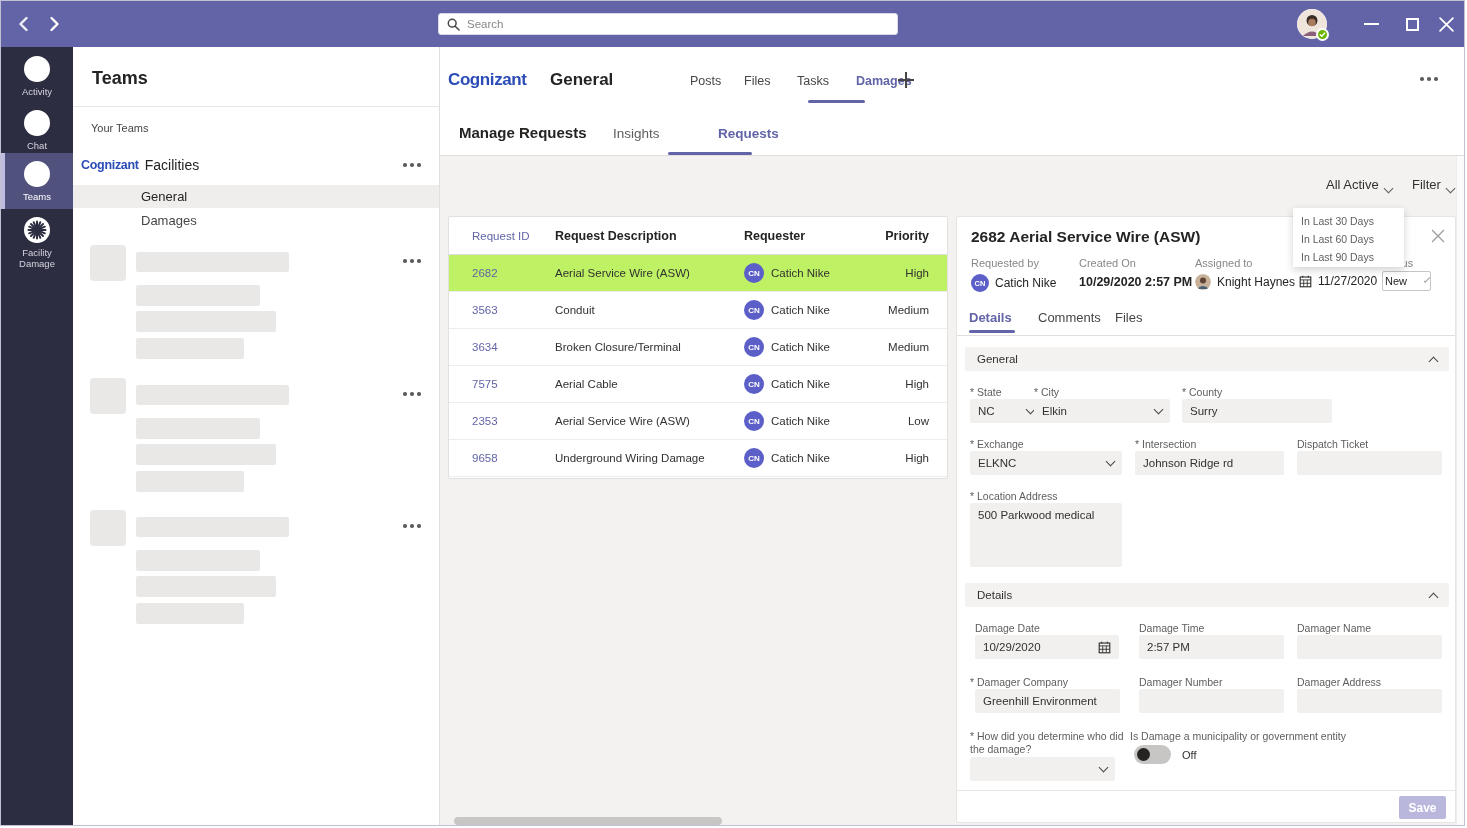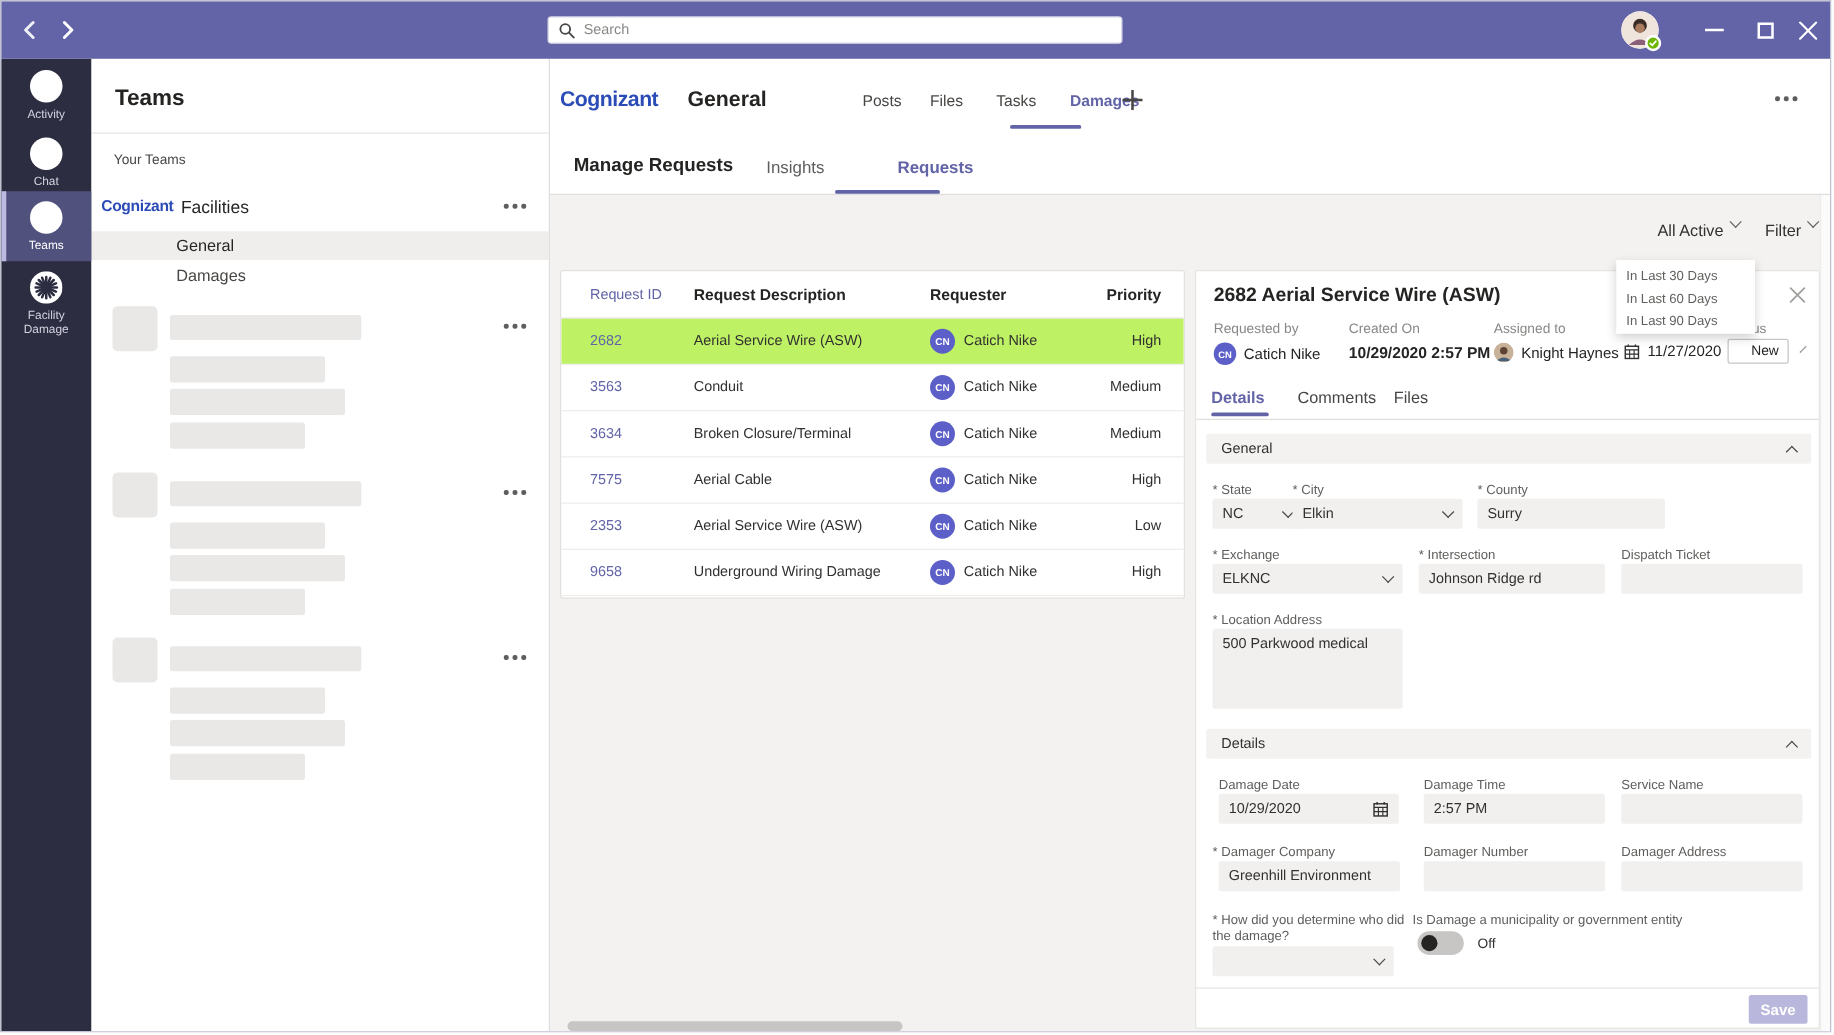--- a/index.html
+++ b/index.html
@@ -66,21 +66,21 @@
   .tab-underline { position:absolute; height:3px; background:#6264a7; border-radius:2px; }
   .plus-icon { position:absolute; left:458px; top:25px; width:16px; height:16px; cursor:pointer; }
   .plus-icon::before { content:""; position:absolute; left:0; top:7px; width:16px; height:1.6px; background:#484644; }
   .plus-icon::after { content:""; position:absolute; left:7px; top:0; width:1.6px; height:16px; background:#484644; }
   .hdr-more { position:absolute; right:24px; top:30px; }
   .subtab { position:absolute; top:79px; font-size:13.5px; color:#605e5c; cursor:pointer; }
   .subtab.title { font-size:15px; font-weight:700; color:#252423; top:77px; }
   .subtab.active { color:#6264a7; font-weight:600;margin-left:36px; }
 
   .filter-row { position:absolute; top:130px; font-size:13px; color:#323130; }
-  .f-item { position:absolute; display:flex; align-items:flex-start; gap:6px; cursor:pointer; white-space:nowrap; }
+  .f-item { position:absolute; display:flex; align-items:flex-end; gap:6px; cursor:pointer; white-space:nowrap; }
   .chev-sm { width:7px; height:7px; border-right:1.3px solid #605e5c; border-bottom:1.3px solid #605e5c; transform:rotate(45deg); margin-top:-3px; }
 
   
   .table-card { position:absolute; left:8px; top:169px; width:500px; height:263px; background:#fff; border:1px solid #e3e1df; border-radius:2px; overflow:hidden; }
   .trow { display:grid; grid-template-columns:106px 189px 109px 1fr; align-items:center; height:37px; border-bottom:1px solid #efedeb; cursor:pointer; }
   .trow.head { height:38px; border-bottom:1px solid #e1dfdd; cursor:default; }
   .trow.sel { background:#bef264; }
   .c-id { padding-left:23px; font-size:12.5px; font-weight:700; color:#252423; }
   .trow .c-id { font-weight:400; font-size:11.5px; color:#6264a7; }
   .c-desc { font-size:11.5px; color:#323130; }
@@ -91,21 +91,21 @@
 
   
   .panel { position:absolute; left:516px; top:169px; width:500px; height:607px; background:#fff; border:1px solid #e7e5e3; border-radius:2px; }
   .panel-close { position:absolute; right:10px; top:12px; cursor:pointer; }
   .p-title { position:absolute; left:14px; top:11px; font-size:15.5px; font-weight:600; color:#252423; }
   .m-label { position:absolute; top:40px; font-size:11px; color:#8a8886; white-space:nowrap; }
   .m-val { position:absolute; top:57px; font-size:12px; color:#252423; display:flex; align-items:center; gap:6px; white-space:nowrap; }
   .m-val.strong { font-weight:600; font-size:12.5px; top:58px; }
   .cn-av.sm { width:18px; height:18px; font-size:7.5px; }
   .kh-av { width:16px; height:16px; border-radius:50%; overflow:hidden; flex:none; }
-  .status-sel { position:absolute; left:425px; top:54px; width:49px; height:20px; border:1px solid #c8c6c4; border-radius:2px; display:flex; align-items:center; justify-content:space-between; padding:0 18px; font-size:11px; color:#252423; cursor:pointer; background:#fff;gap:19px; }
+  .status-sel { position:absolute; left:425px; top:54px; width:49px; height:20px; border:1px solid #c8c6c4; border-radius:2px; display:flex; align-items:center; justify-content:space-between; padding:0 2px; font-size:11px; color:#252423; cursor:pointer; background:#fff;gap:19px; }
   .ptab { position:absolute; top:93px; font-size:13px; color:#484644; cursor:pointer; }
   .ptab.active { color:#6264a7; font-weight:600; }
   .ptab-line { position:absolute; left:0; right:0; top:118px; height:1px; background:#e1dfdd; }
   .sec-bar { position:absolute; left:8px; width:484px; height:24px; background:#f3f2f1; border-radius:2px; display:flex; align-items:center; justify-content:space-between; padding:0 12px; font-size:11.5px; color:#323130; cursor:pointer; }
   .caret-up { width:7px; height:7px; border-right:1.3px solid #484644; border-bottom:1.3px solid #484644; transform:rotate(225deg); margin-top:4px; }
   .f-label { position:absolute; font-size:10.5px; color:#605e5c; white-space:nowrap; }
   .f-box { position:absolute; height:24px; background:#f1f0ef; border-radius:2px; font-size:11.5px; color:#323130; display:flex; align-items:center; padding:0 8px; cursor:text; }
   .f-box.select { justify-content:space-between; cursor:pointer; }
   .f-area { position:absolute; background:#f1f0ef; border-radius:2px; font-size:11.5px; color:#323130; padding:6px 8px; cursor:text; }
   .toggle { position:absolute; width:37px; height:19px; border-radius:10px; background:#c8c6c4; cursor:pointer; }
@@ -442,21 +442,21 @@
         <span>500 Parkwood medical</span>
       </div>
 
       <div class="sec-bar" style="top:366px;">
         <span>Details</span>
         <span class="caret-up"></span>
       </div>
 
       <span class="f-label" style="left:18px; top:405px;">Damage Date</span>
       <span class="f-label" style="left:182px; top:405px;">Damage Time</span>
-      <span class="f-label" style="left:340px; top:405px;">Service Name</span>
+      <span class="f-label" style="left:340px; top:405px;">Damager Name</span>
       <div class="f-box" style="left:18px; top:418px; width:144px; justify-content:space-between;">
         <span>10/29/2020</span>
         <span>
           <svg width="13" height="13" viewBox="0 0 16 16">
               <rect x="1.5" y="2.5" width="13" height="12" fill="none" stroke="#323130" stroke-width="1.4"></rect>
               <path d="M1.5 6 H14.5 M5.8 6 V14.5 M10.2 6 V14.5 M1.5 10.2 H14.5" stroke="#323130" stroke-width="1.1"></path>
               <path d="M4.5 0.8 V3.2 M11.5 0.8 V3.2" stroke="#323130" stroke-width="1.4"></path>
             </svg>
         </span>
       </div>

